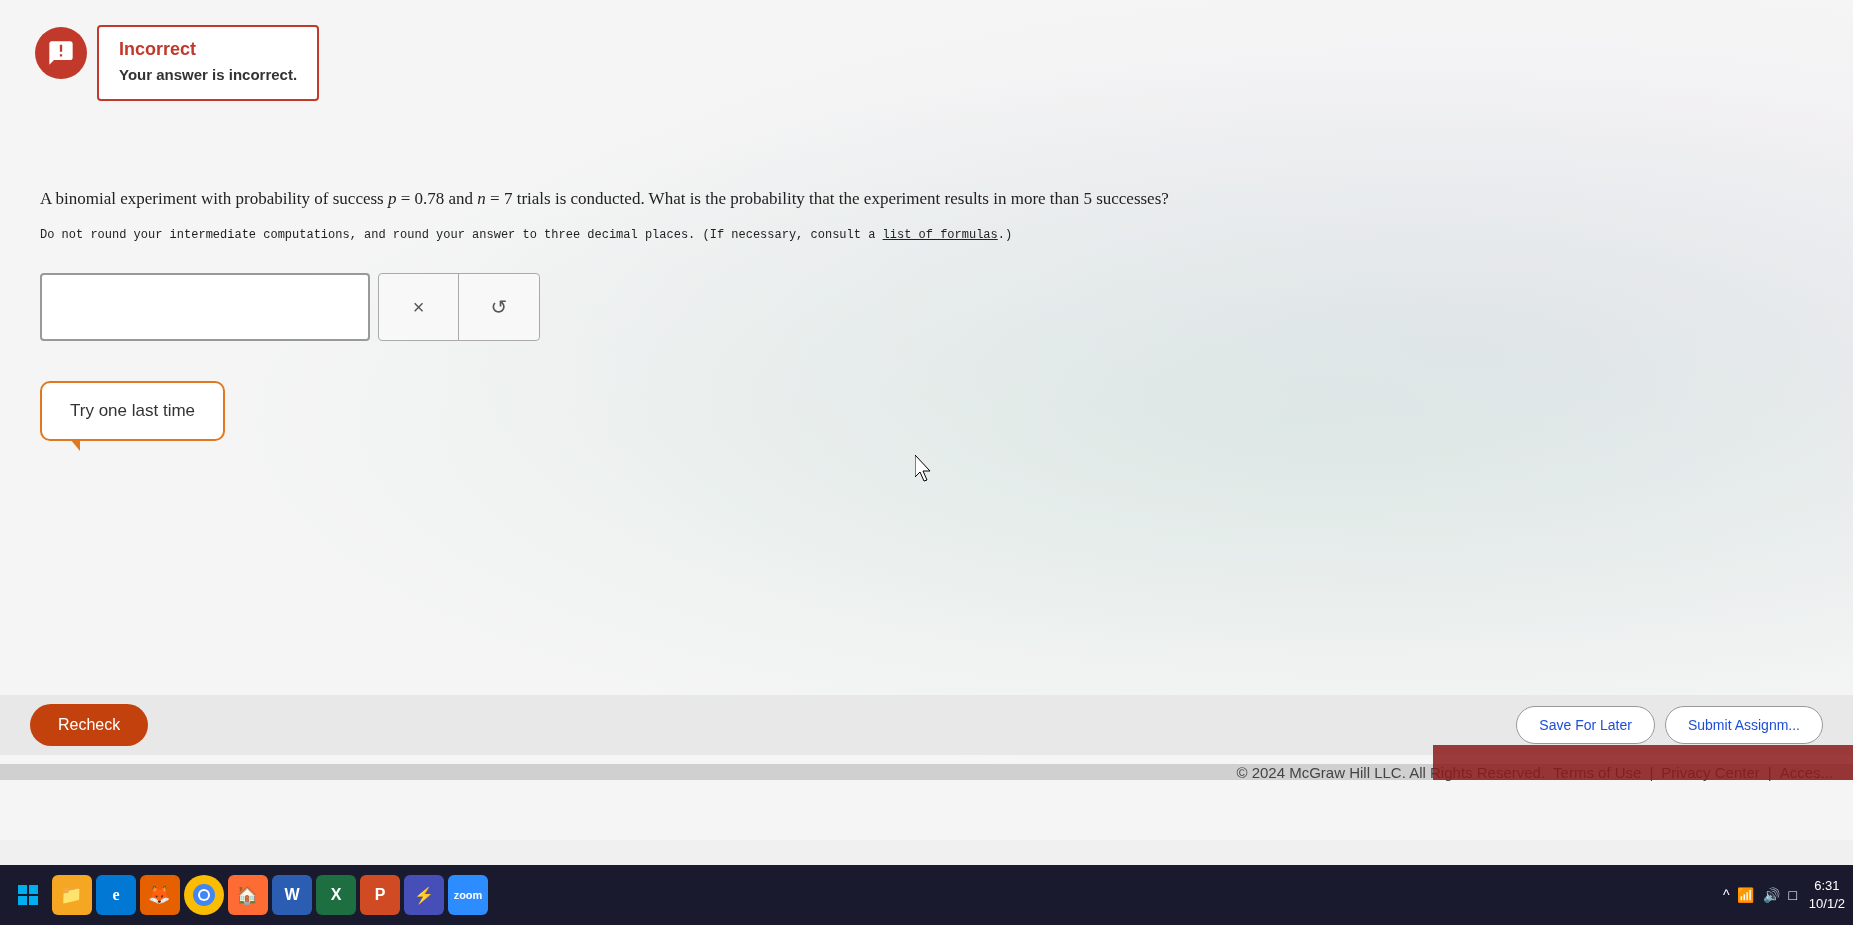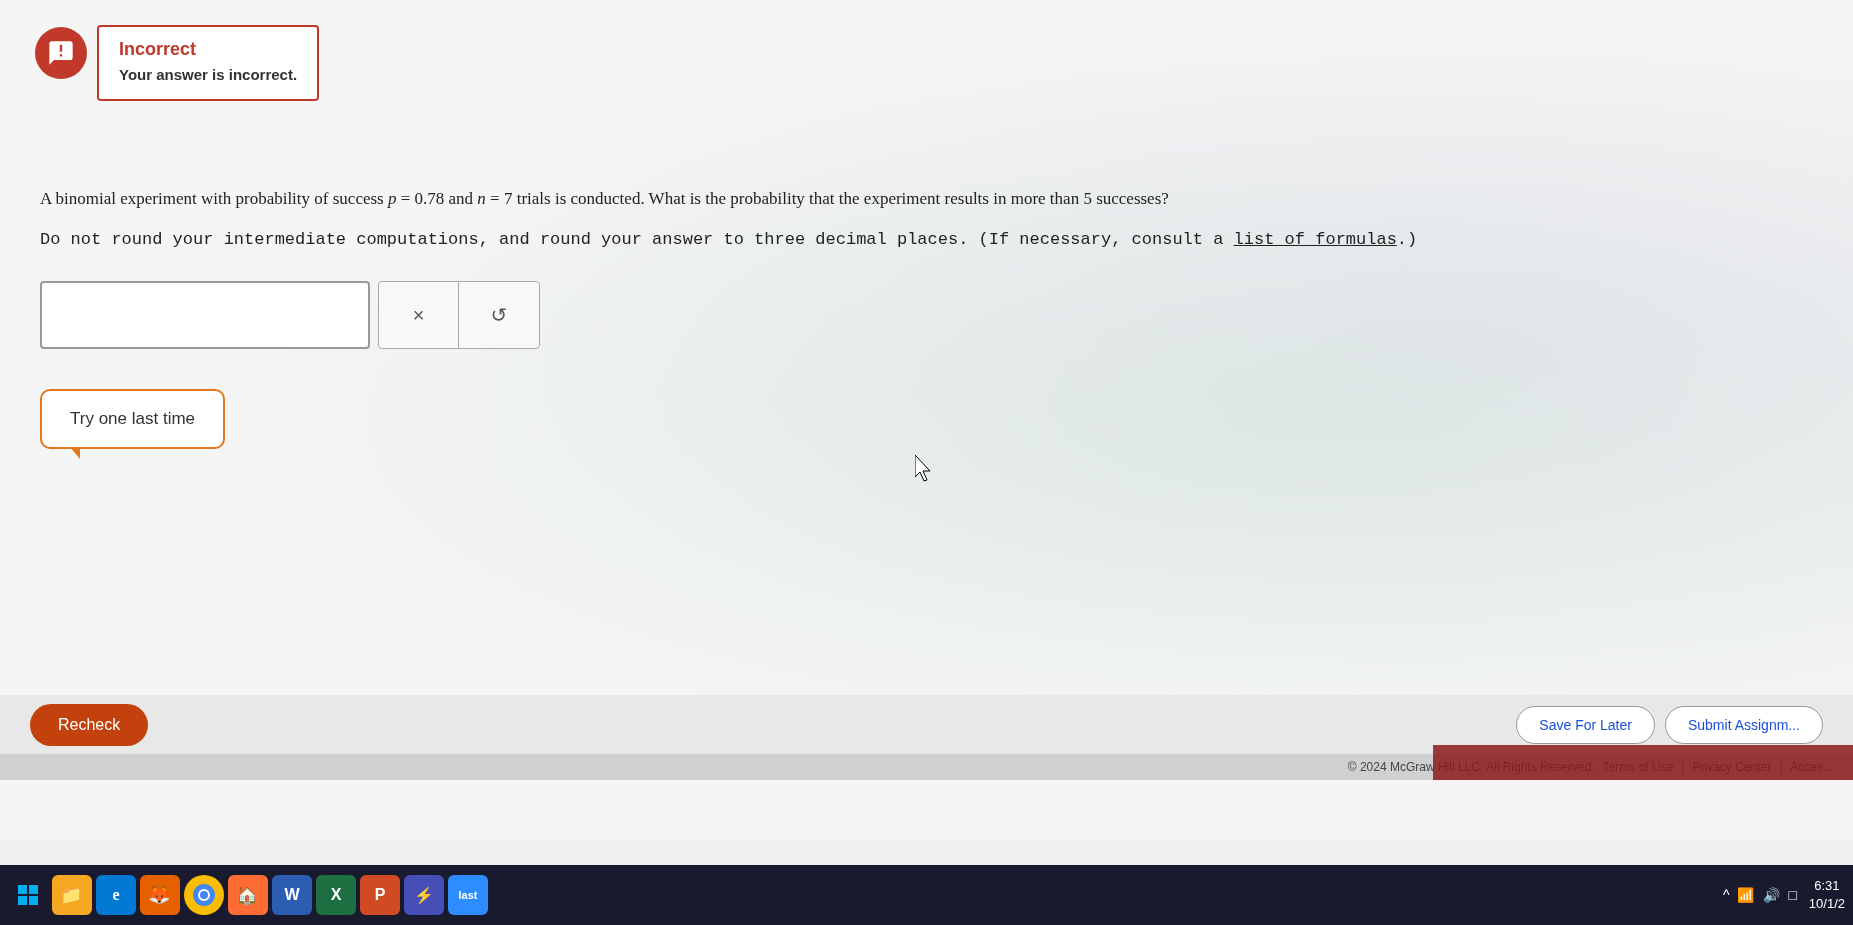--- a/index.html
+++ b/index.html
@@ -84,21 +84,21 @@
 
     .question-text {
       font-size: 17px;
       color: #222;
       line-height: 1.6;
       margin-bottom: 14px;
       font-family: 'Times New Roman', Times, serif;
     }
 
     .instruction-text {
-      font-size: 17px;
+      font-size: 12px;
       color: #222;
       line-height: 1.6;
       margin-bottom: 28px;
       font-family: 'Courier New', Courier, monospace;
     }
 
     .instruction-text a {
       color: #222;
       text-decoration: underline;
     }
@@ -218,27 +218,27 @@
       background: white;
       color: #1d4ed8;
     }
 
     
     .footer {
       position: absolute;
       bottom: 60px;
       left: 0;
       right: 0;
-      height: 26px;
+      height: 16px;
       background: #d0d0d0;
       display: flex;
       align-items: center;
       justify-content: flex-end;
       padding: 0 20px;
-      font-size: 12px;
+      font-size: 15px;
       color: #444;
       font-family: Arial, sans-serif;
       gap: 8px;
     }
 
     .footer a {
       color: #444;
       text-decoration: none;
     }
 
@@ -399,21 +399,21 @@
       <circle cx="11" cy="11" r="11" fill="#4285f4"></circle>
       <circle cx="11" cy="11" r="6" fill="white"></circle>
       <circle cx="11" cy="11" r="4" fill="#4285f4"></circle>
     </svg>
   </div>
   <div class="taskbar-icon" style="background:#ff6b35; border-radius:6px; color:white; font-size:18px;">🏠</div>
   <div class="taskbar-icon" style="background:#2b5eb3; border-radius:6px; color:white; font-weight:bold; font-size:16px; font-family:Arial;">W</div>
   <div class="taskbar-icon" style="background:#1d6f42; border-radius:6px; color:white; font-weight:bold; font-size:16px; font-family:Arial;">X</div>
   <div class="taskbar-icon" style="background:#d04b24; border-radius:6px; color:white; font-weight:bold; font-size:16px; font-family:Arial;">P</div>
   <div class="taskbar-icon" style="background:#464eb8; border-radius:6px; color:white; font-size:16px;">⚡</div>
-  <div class="taskbar-icon" style="background:#2d8cff; border-radius:6px; color:white; font-size:11px; font-family:Arial; font-weight:bold;">last</div>
+  <div class="taskbar-icon" style="background:#2d8cff; border-radius:6px; color:white; font-size:11px; font-family:Arial; font-weight:bold;">zoom</div>
 
   <div class="taskbar-right">
     <div class="taskbar-icons-right">
       <span style="cursor:pointer;">^</span>
       <span>📶</span>
       <span>🔊</span>
       <span>□</span>
     </div>
     <div class="taskbar-time">
       <div>6:31</div>

